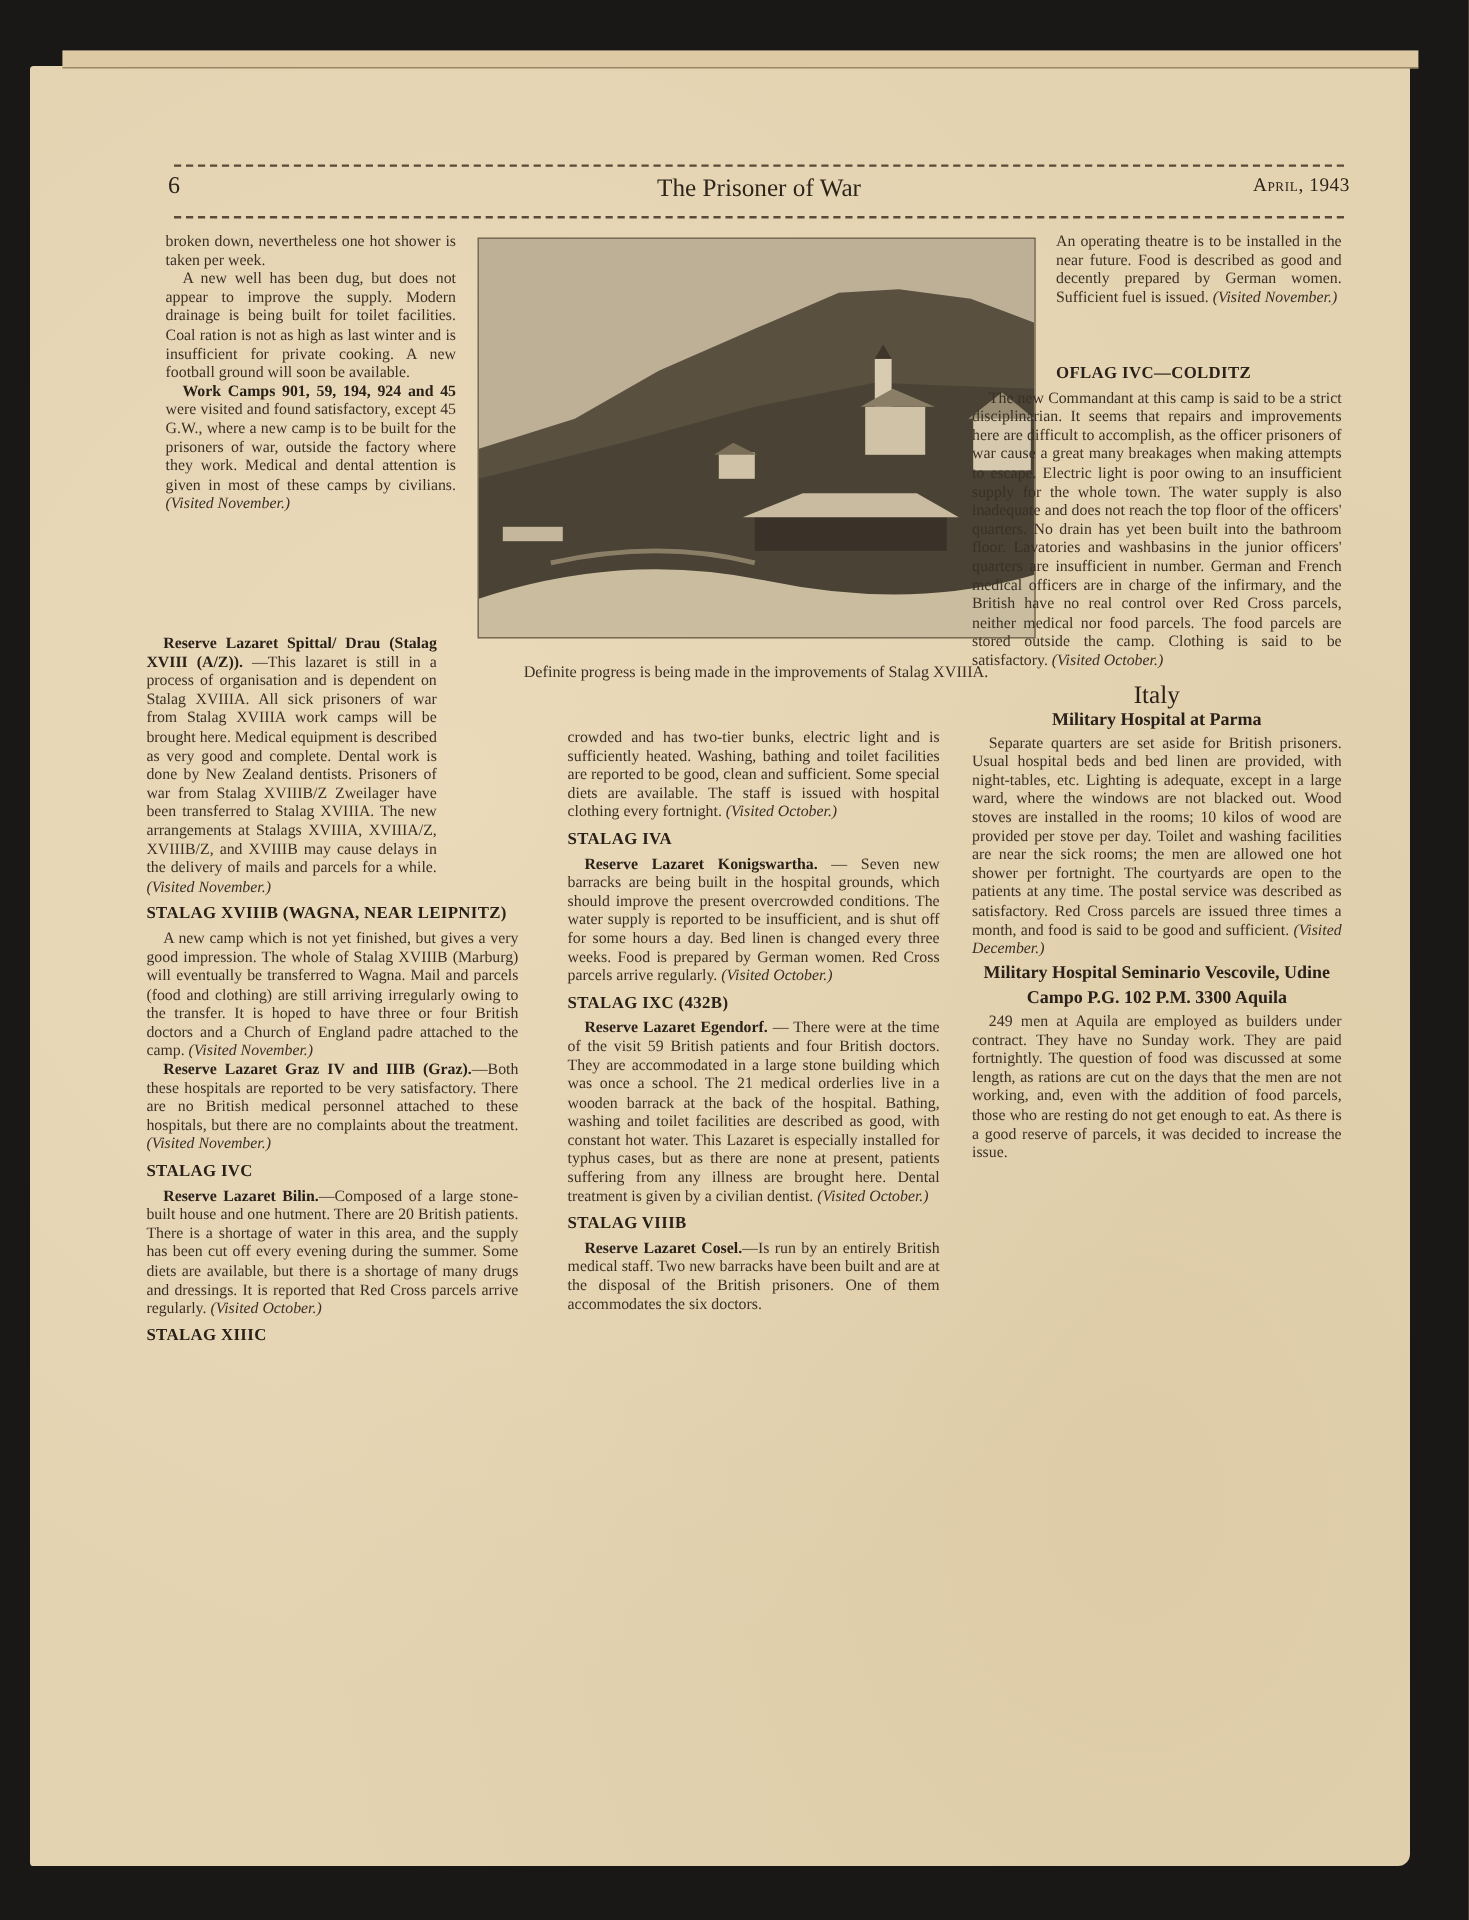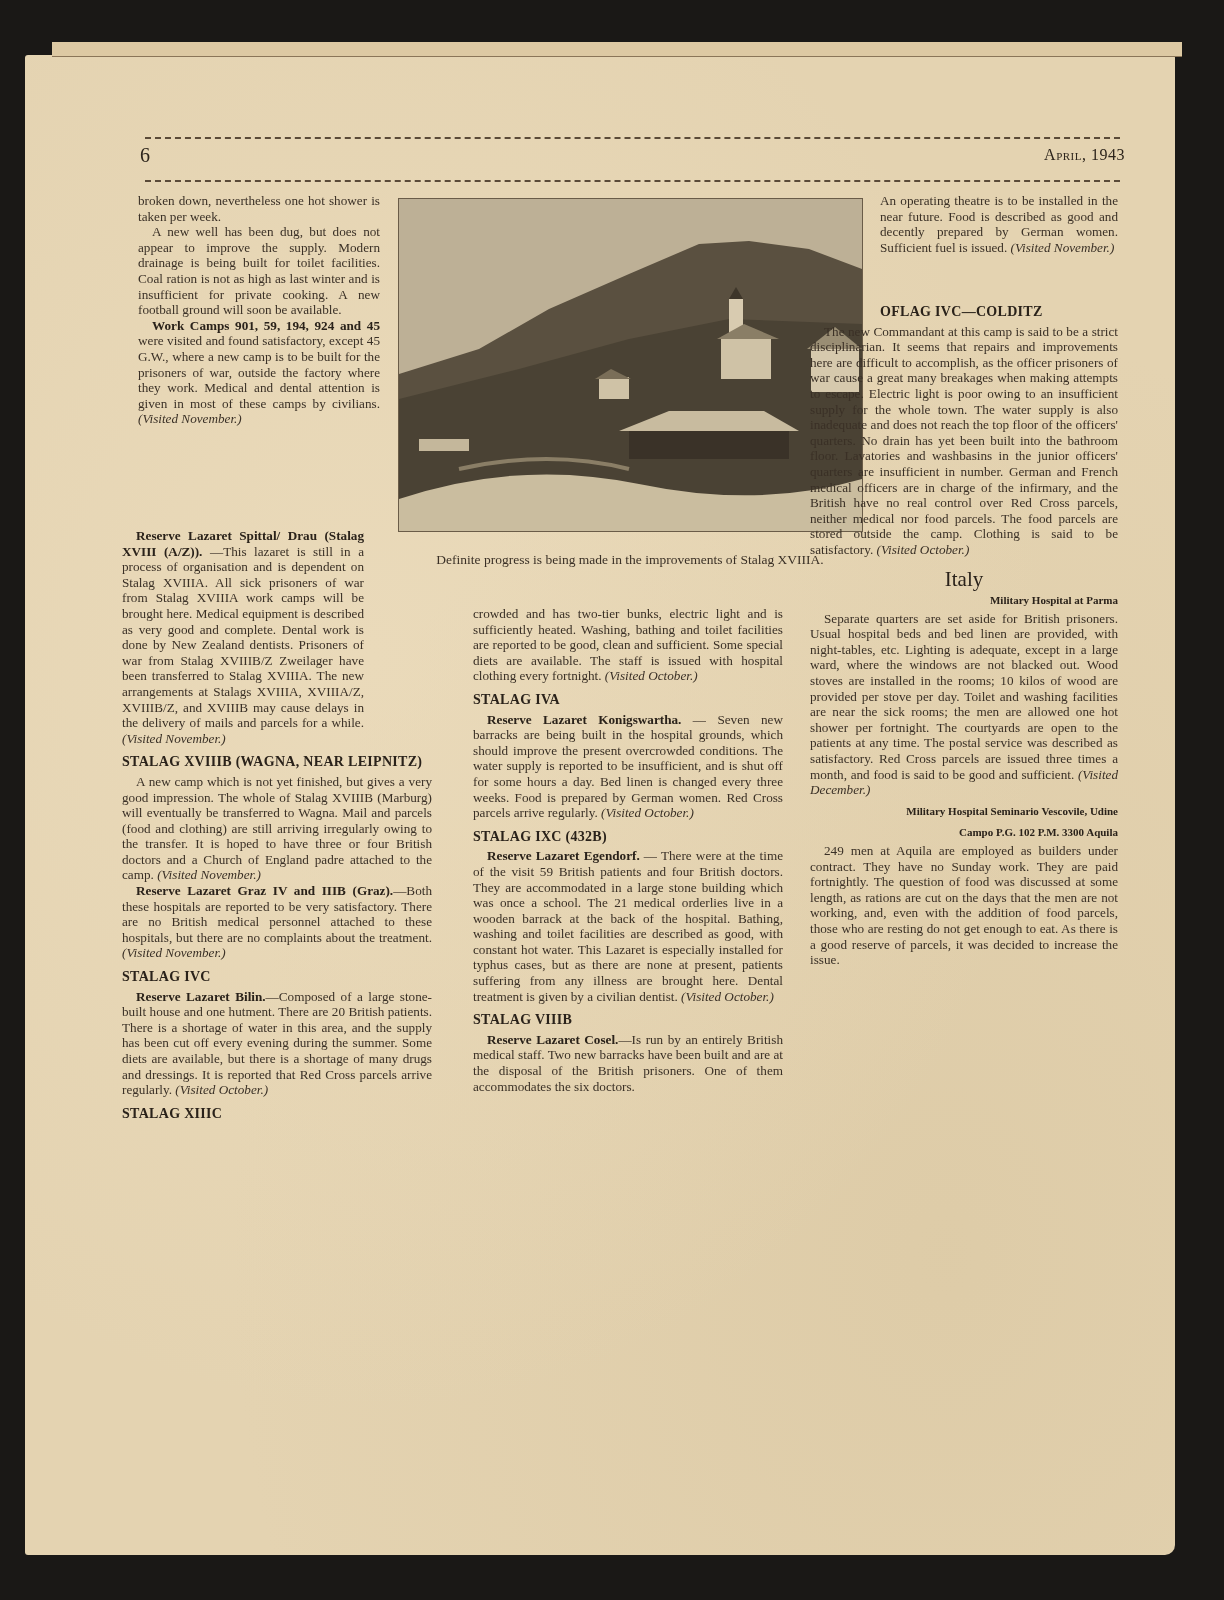--- a/index.html
+++ b/index.html
@@ -33,40 +33,41 @@
   .col {
     position: absolute; color: #3a3026; font-size: 13.2px; line-height: 15.6px;
     text-align: justify; font-family: "Liberation Serif", serif;
   }
   .col p { margin: 0; text-indent: 14px; }
   .col p.noindent { text-indent: 0; }
   .col b { color: #2a221a; }
   .col i { }
   .col h3 { margin: 8px 0 4px; font-size: 14px; font-weight: bold; letter-spacing: 0.3px; color: #2a221a; }
   .col h2 { margin: 14px 0 2px; text-align: center; font-size: 21px; font-weight: normal; color: #2a221a; }
-  .col h4 { margin: 6px 0 2px; text-align: right; font-size: 11px; font-weight: bold; color: #2a221a; }
+  .col h4 { margin: 6px 0 2px; text-align: center; font-size: 15px; font-weight: bold; color: #2a221a; }
 
   .photo {
     position: absolute; left: 398px; top: 198px; width: 463px; height: 332px;
     background: #b9ac92; overflow: hidden; border: 1px solid #6a5c48;
   }
   .caption {
     position: absolute; left: 405px; top: 552px; width: 450px; text-align: center;
     font-family: "Liberation Serif", serif; font-size: 13.5px; line-height: 15px; color: #3a3026;
   }
 </style>
 </head>
 <body>
 
 <div class="page"></div>
 <div class="page-top-fold"></div>
 
 <div class="rule" style="top:137px"></div>
 <div class="header">
   <span class="pnum">6</span>
+  <span class="title">The Prisoner of War</span>
   <span class="date">April, 1943</span>
 </div>
 <div class="rule" style="top:180px"></div>
 
 <div class="photo" title="Hillside village with church tower, large house and wooden barrack buildings below a wooded mountain">
   <svg width="463" height="332" viewBox="0 0 463 332">
     <rect width="463" height="332" fill="#bdb096"></rect>
     <path d="M0 175 L80 150 L150 110 L230 75 L300 45 L350 42 L410 50 L463 70 L463 332 L0 332 Z" fill="#5a5040"></path>
     <path d="M0 200 L120 170 L230 140 L330 120 L463 125 L463 332 L0 332 Z" fill="#4a4234"></path>
     <rect x="330" y="100" width="14" height="40" fill="#d8cbb0"></rect>

